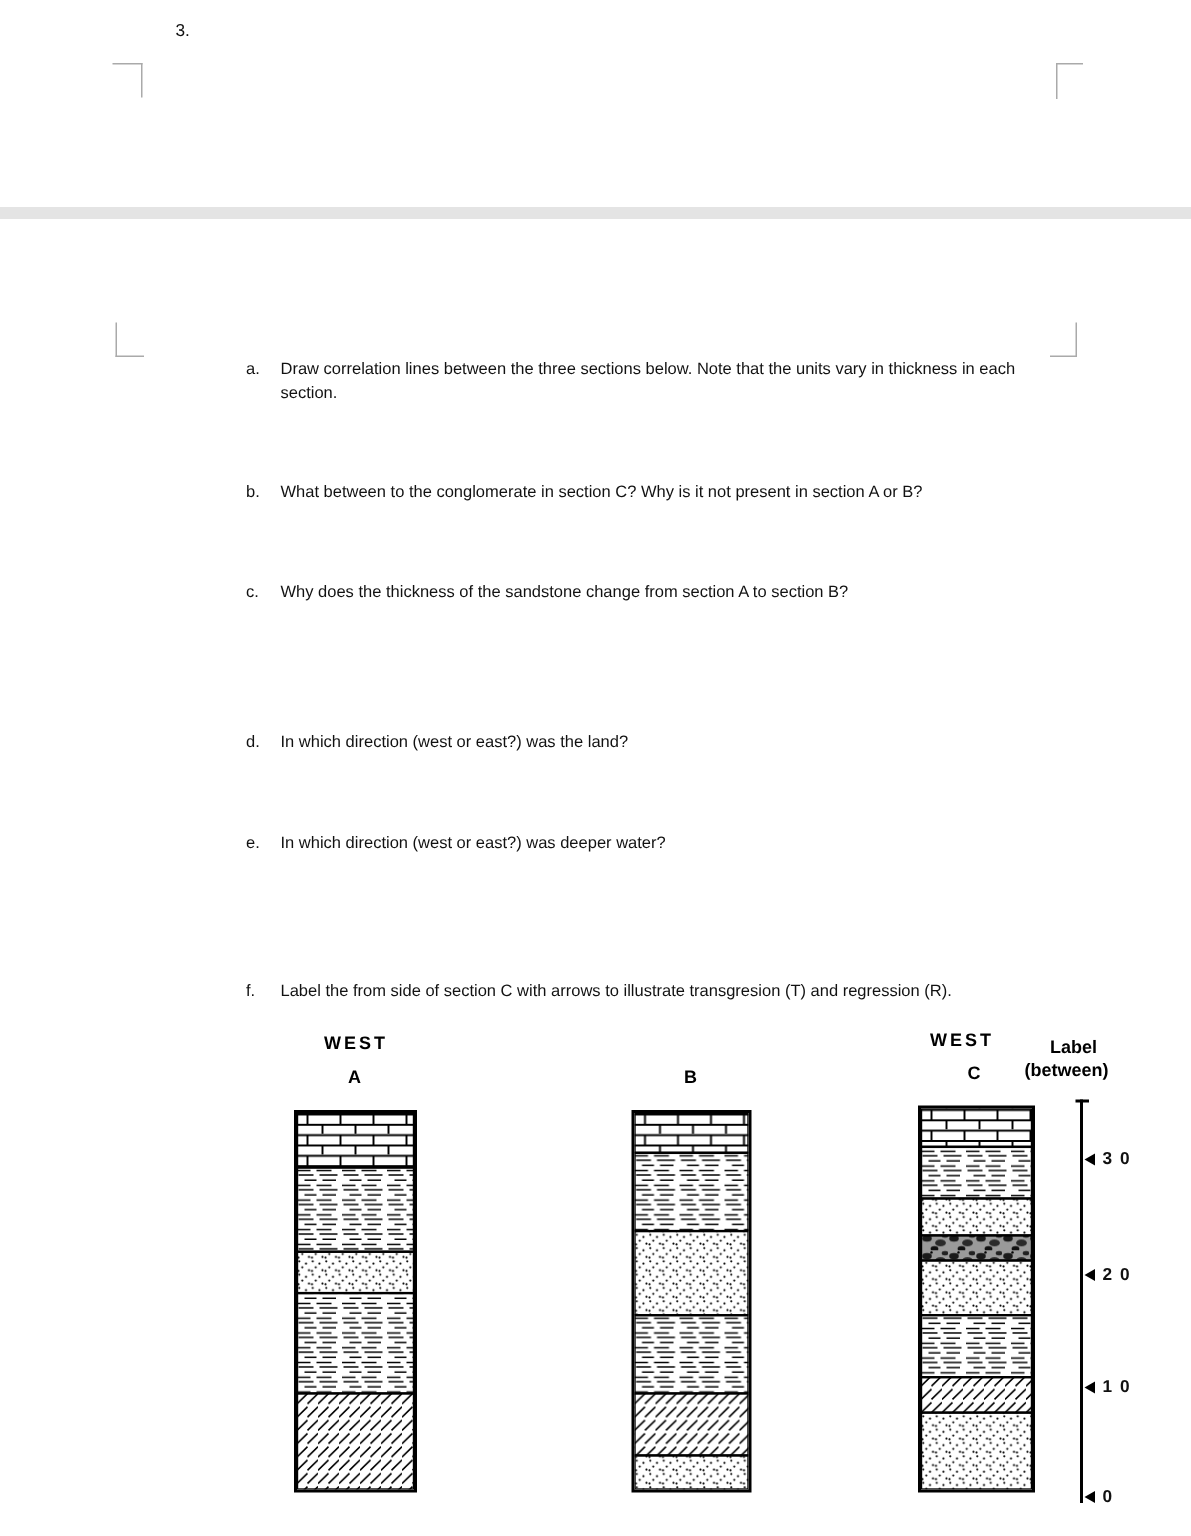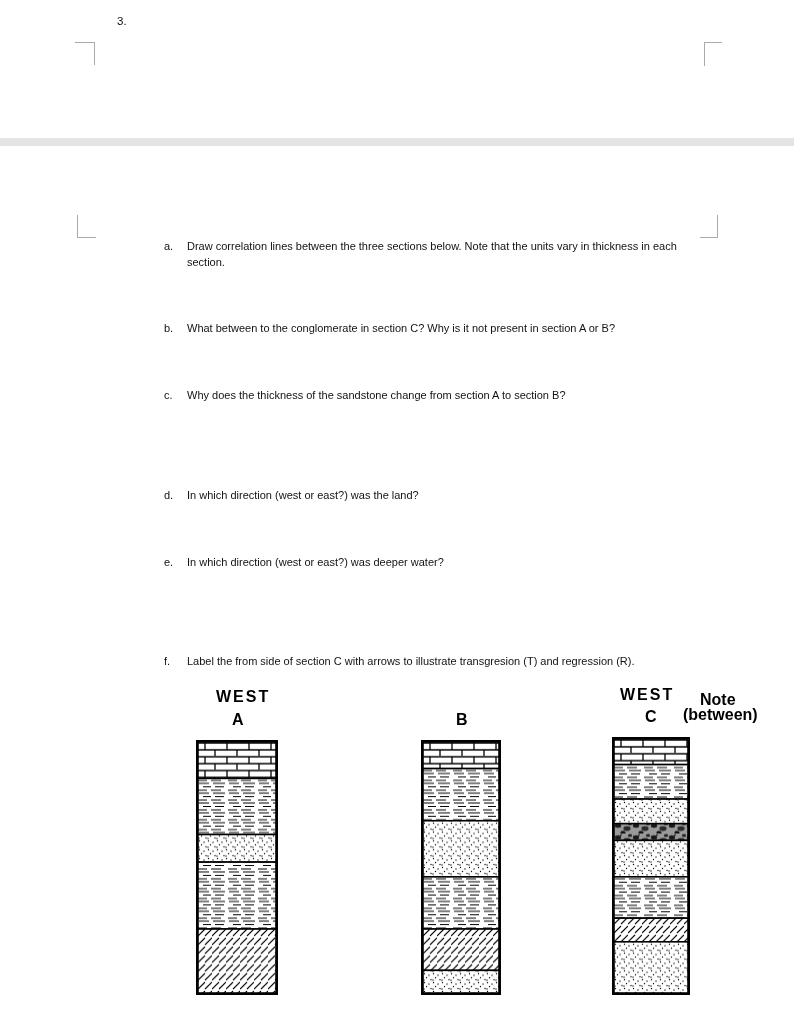--- a/index.html
+++ b/index.html
@@ -39,21 +39,21 @@
     font-size: 11px;
     line-height: 16px;
     color: #121212;
   }
   .ql { flex: 0 0 23px; width: 23px; }
   .qt { display: block; }
 
   .dlabel {
     position: absolute;
     font-weight: bold;
-    font-size: 16px;
+    font-size: 12px;
     color: #000;
   }
   .spread { letter-spacing: 2px; }
 
   .column {
     position: absolute;
     border: 2px solid #000;
     box-sizing: border-box;
     background: #fff;
   }
@@ -170,21 +170,21 @@
     <span class="ql">e.</span>
     <span class="qt" style="max-width:545px">In which direction (west or east?) was deeper water?</span>
   </div>
   <div class="q" style="top:653px">
     <span class="ql">f.</span>
     <span class="qt" style="max-width:512px">Label the from side of section C with arrows to illustrate transgresion (T) and regression (R).</span>
   </div>
 
   <div class="dlabel spread" style="left:216px; top:688px">WEST</div>
   <div class="dlabel spread" style="left:620px; top:686px">WEST</div>
-  <div class="dlabel" style="left:700px; top:691px">Note</div>
+  <div class="dlabel" style="left:700px; top:691px">Label</div>
   <div class="dlabel" style="left:683px; top:706px">(between)</div>
 
   <div class="dlabel" style="left:232px; top:711px">A</div>
   <div class="dlabel" style="left:456px; top:711px">B</div>
   <div class="dlabel" style="left:645px; top:708px">C</div>
 
   <div class="column col-a">
       <svg viewBox="0 0 78 255" preserveAspectRatio="none">
         <rect x="0" y="0" width="78" height="37" fill="url(#pat-limestone)" stroke="#000" stroke-width="1.6"></rect>
         <rect x="0" y="37" width="78" height="57" fill="url(#pat-shale)" stroke="#000" stroke-width="1.6"></rect>
@@ -209,14 +209,34 @@
         <rect x="0" y="26" width="74" height="35" fill="url(#pat-shale)" stroke="#000" stroke-width="1.6"></rect>
         <rect x="0" y="61" width="74" height="25" fill="url(#pat-sandstone)" stroke="#000" stroke-width="1.6"></rect>
         <rect x="0" y="86" width="74" height="17" fill="url(#pat-conglomerate)" stroke="#000" stroke-width="1.6"></rect>
         <rect x="0" y="103" width="74" height="37" fill="url(#pat-sandstone)" stroke="#000" stroke-width="1.6"></rect>
         <rect x="0" y="140" width="74" height="42" fill="url(#pat-shale)" stroke="#000" stroke-width="1.6"></rect>
         <rect x="0" y="182" width="74" height="24" fill="url(#pat-siltstone)" stroke="#000" stroke-width="1.6"></rect>
         <rect x="0" y="206" width="74" height="52" fill="url(#pat-sandstone)" stroke="#000" stroke-width="1.6"></rect>
       </svg>
     </div>
 
+  <div class="scalebar">
+    <div class="scale-line"></div>
+    <div class="scale-cap"></div>
+    <div class="tick" style="top:40px">
+      <span class="tick-arrow"></span>
+      <span class="tick-label">3 0</span>
+    </div>
+    <div class="tick" style="top:117px">
+      <span class="tick-arrow"></span>
+      <span class="tick-label">2 0</span>
+    </div>
+    <div class="tick" style="top:192px">
+      <span class="tick-arrow"></span>
+      <span class="tick-label">1 0</span>
+    </div>
+    <div class="tick" style="top:265px">
+      <span class="tick-arrow"></span>
+      <span class="tick-label">0</span>
+    </div>
+  </div>
 
 </div>
 
 </body></html>

